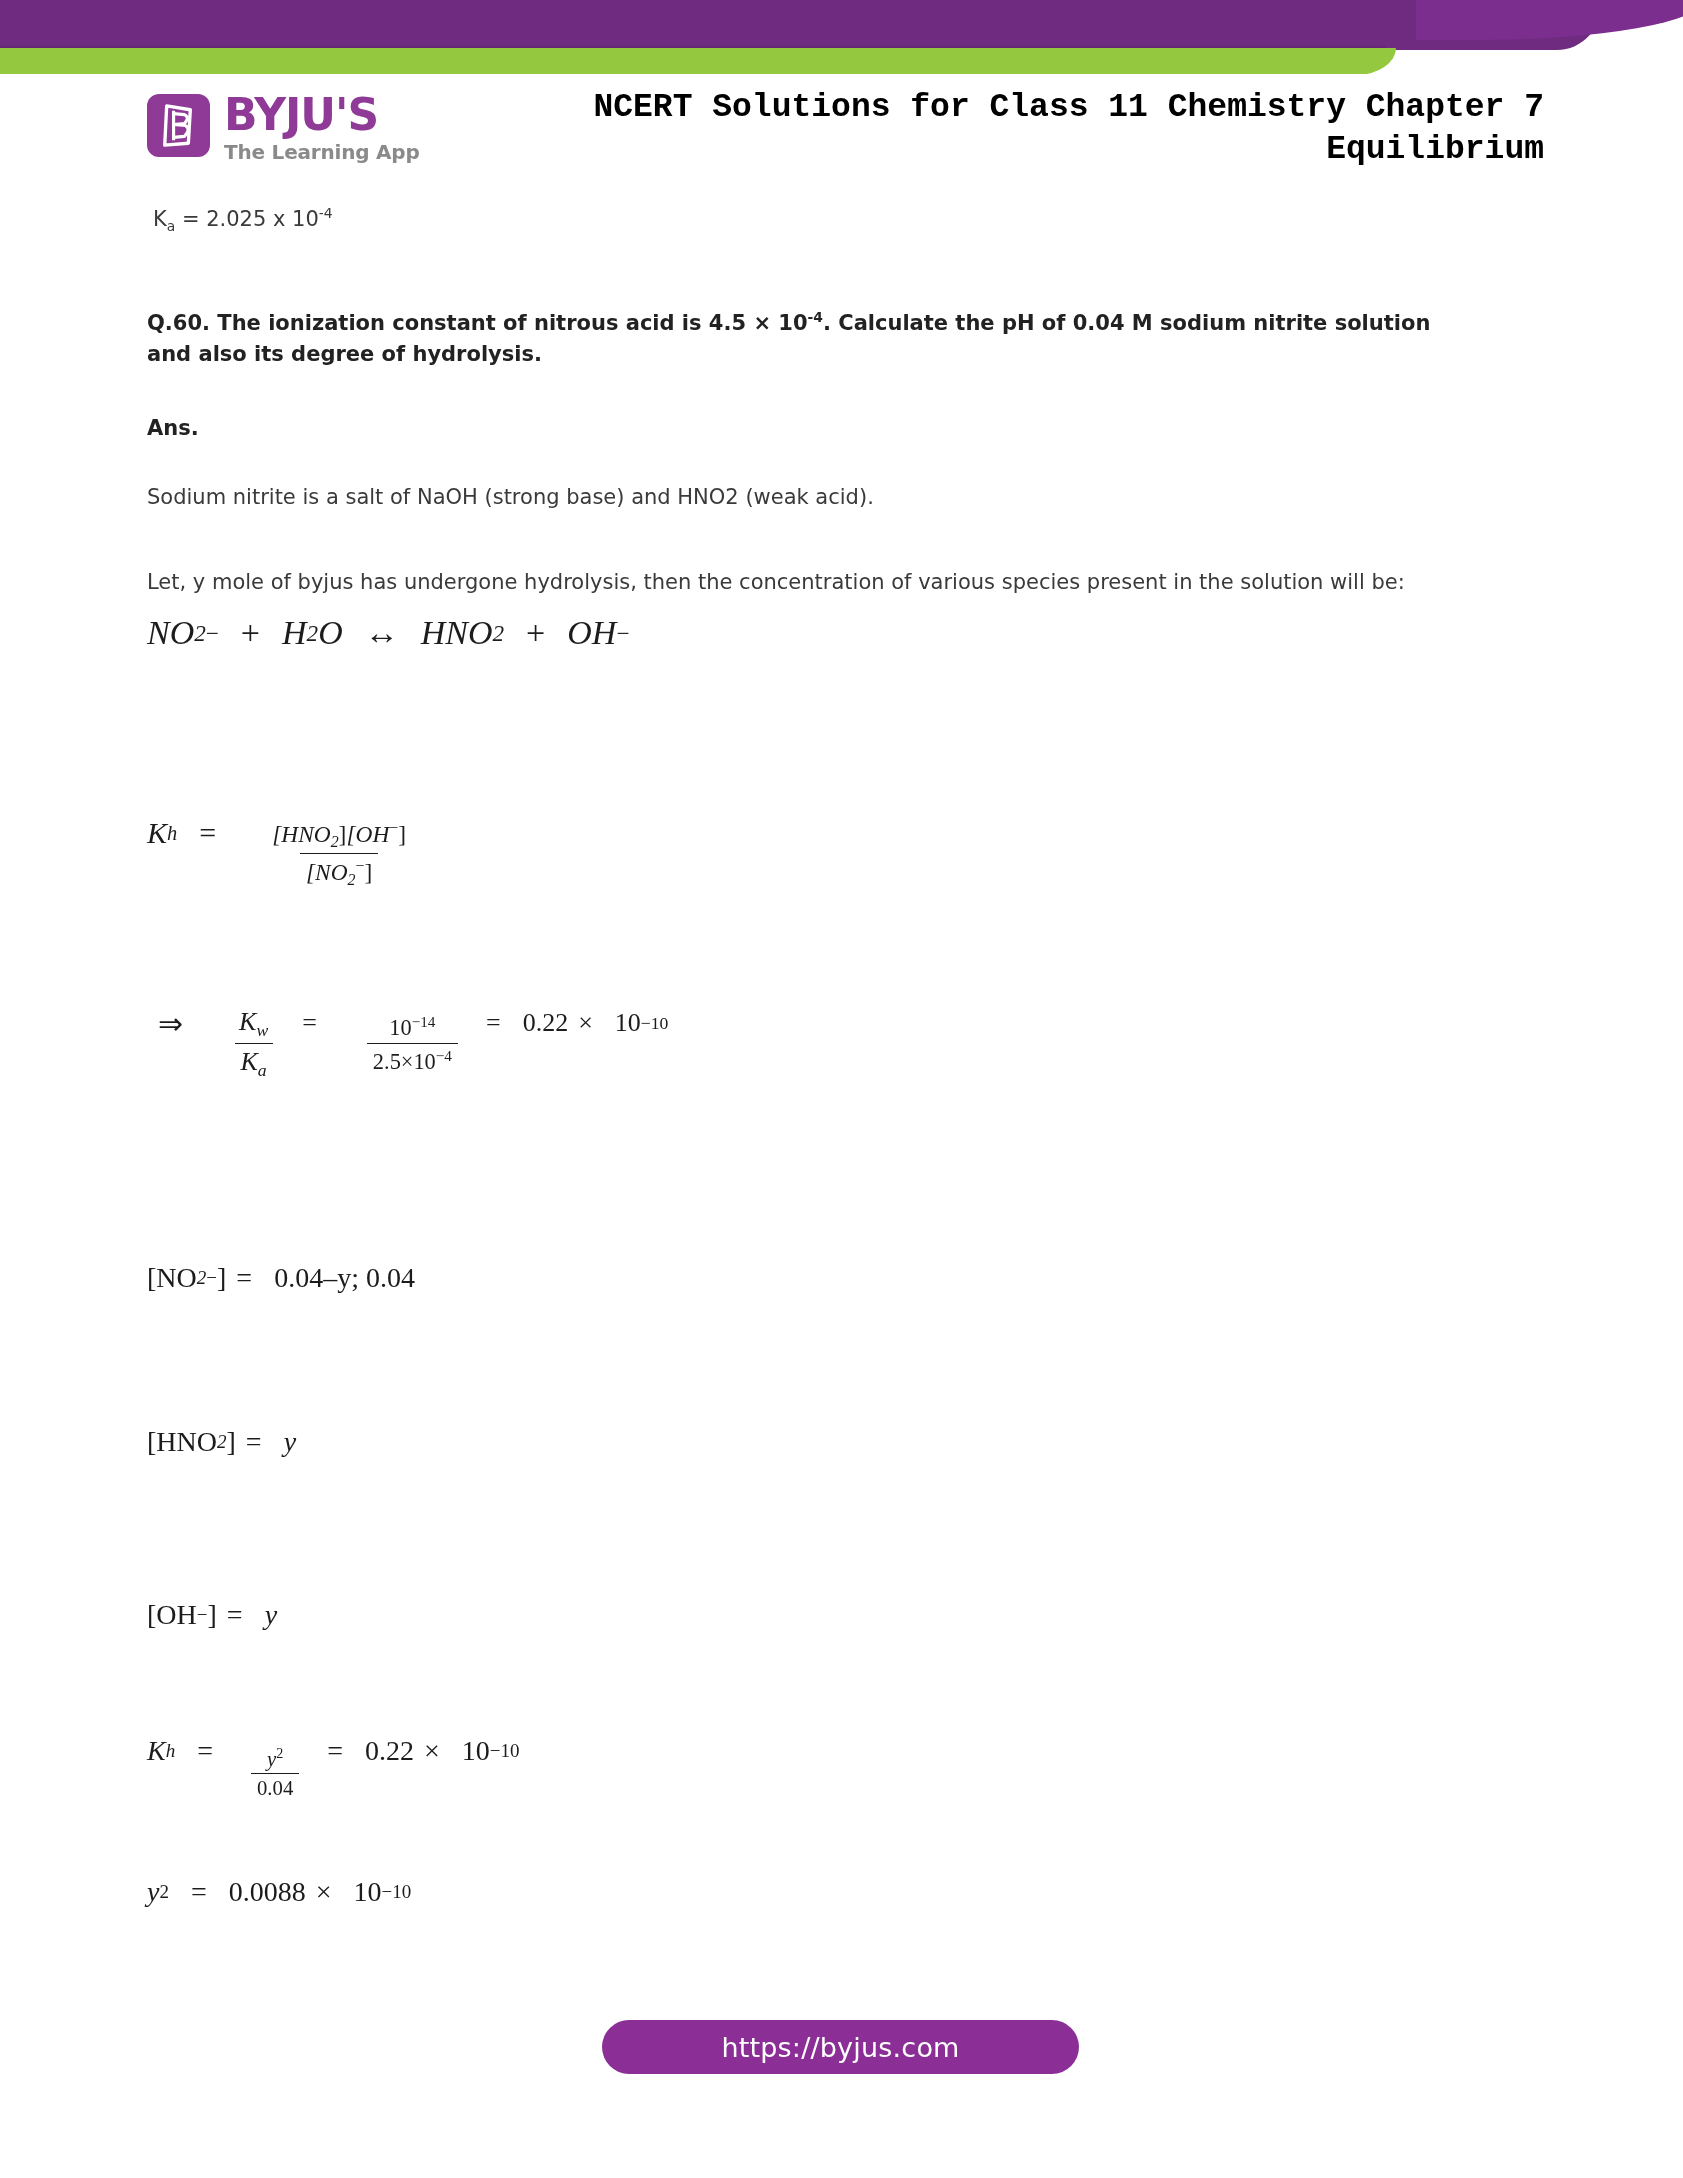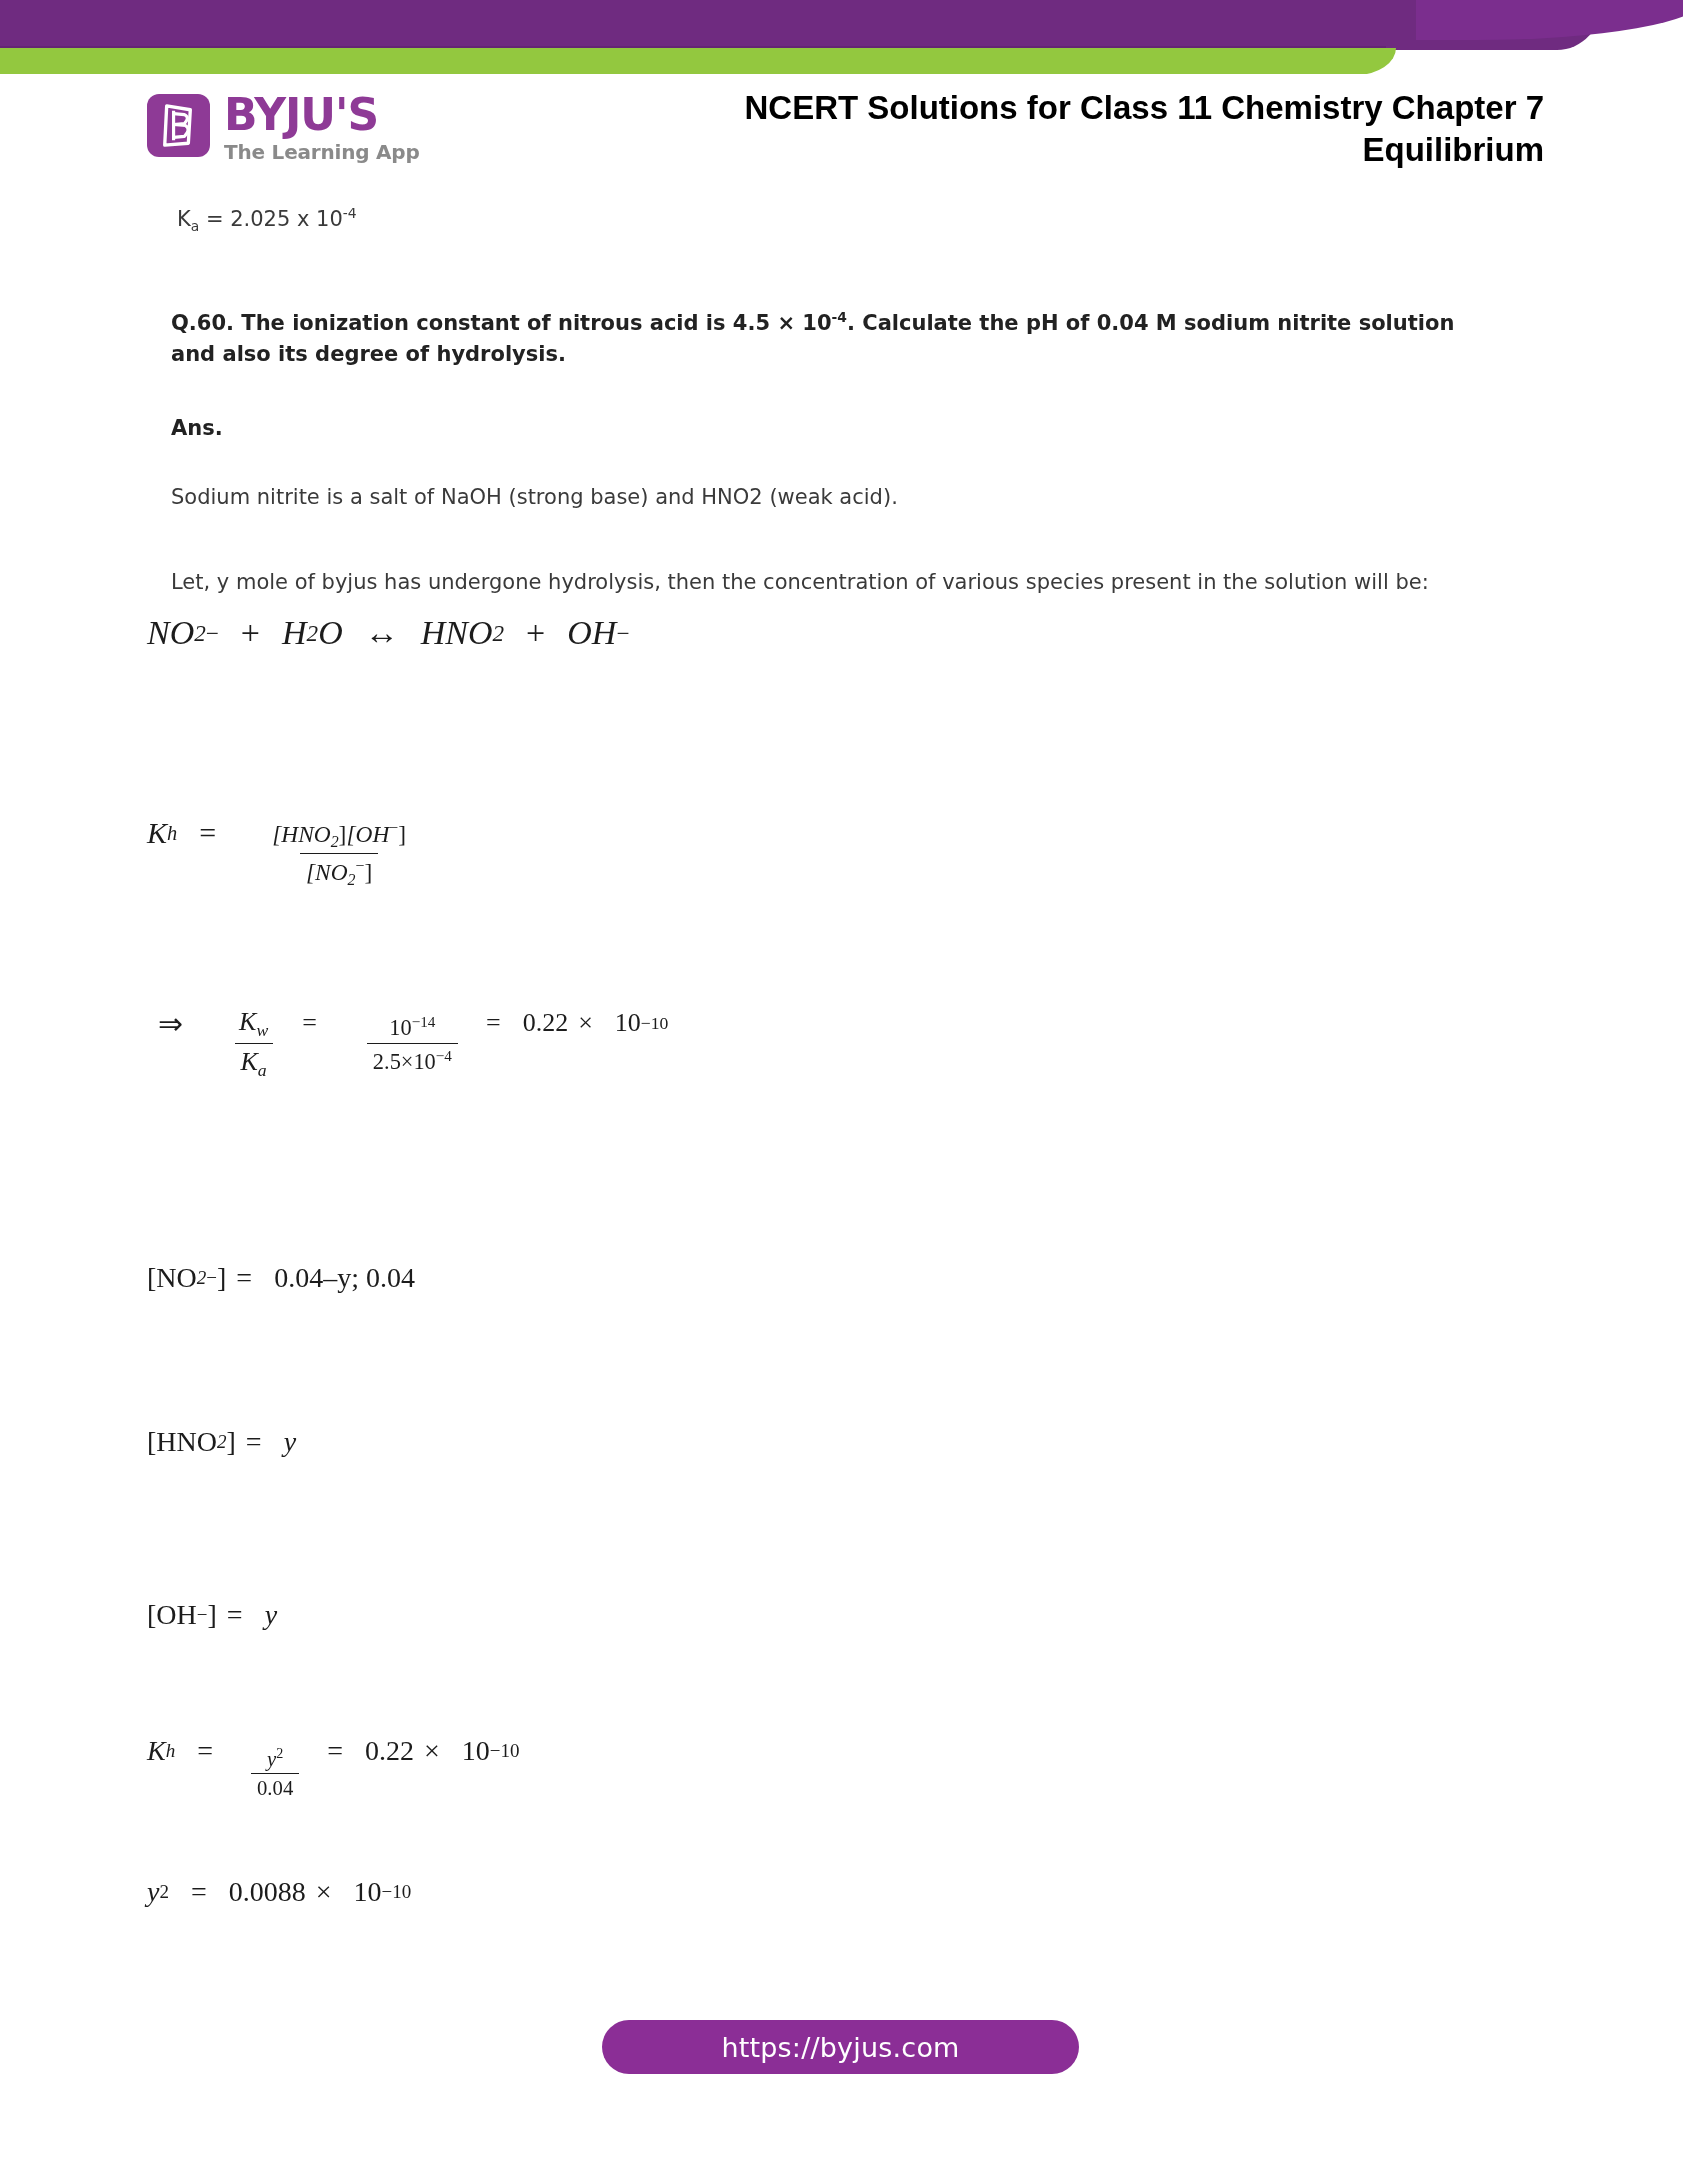--- a/index.html
+++ b/index.html
@@ -99,34 +99,33 @@
     letter-spacing: -0.2px;
   }
 
   
   .doc-title {
     position: absolute;
     right: 139px;
     top: 87px;
     width: 990px;
     text-align: right;
-    font-family: Liberation Sans, sans-serif;
+    font-family: Liberation Mono, monospace;
     font-weight: bold;
     font-size: 33px;
     color: #000000;
     line-height: 1.28;
   }
 
   
   .content {
     position: absolute;
     left: 147px;
     top: 203px;
     width: 1396px;
-    margin-left: 24px;
   }
   .txt {
     font-family: "DejaVu Sans", sans-serif;
     font-size: 21px;
     color: #3a3a3a;
     line-height: 1.45;
   }
   .txt-bold {
     font-weight: bold;
     color: #222;

